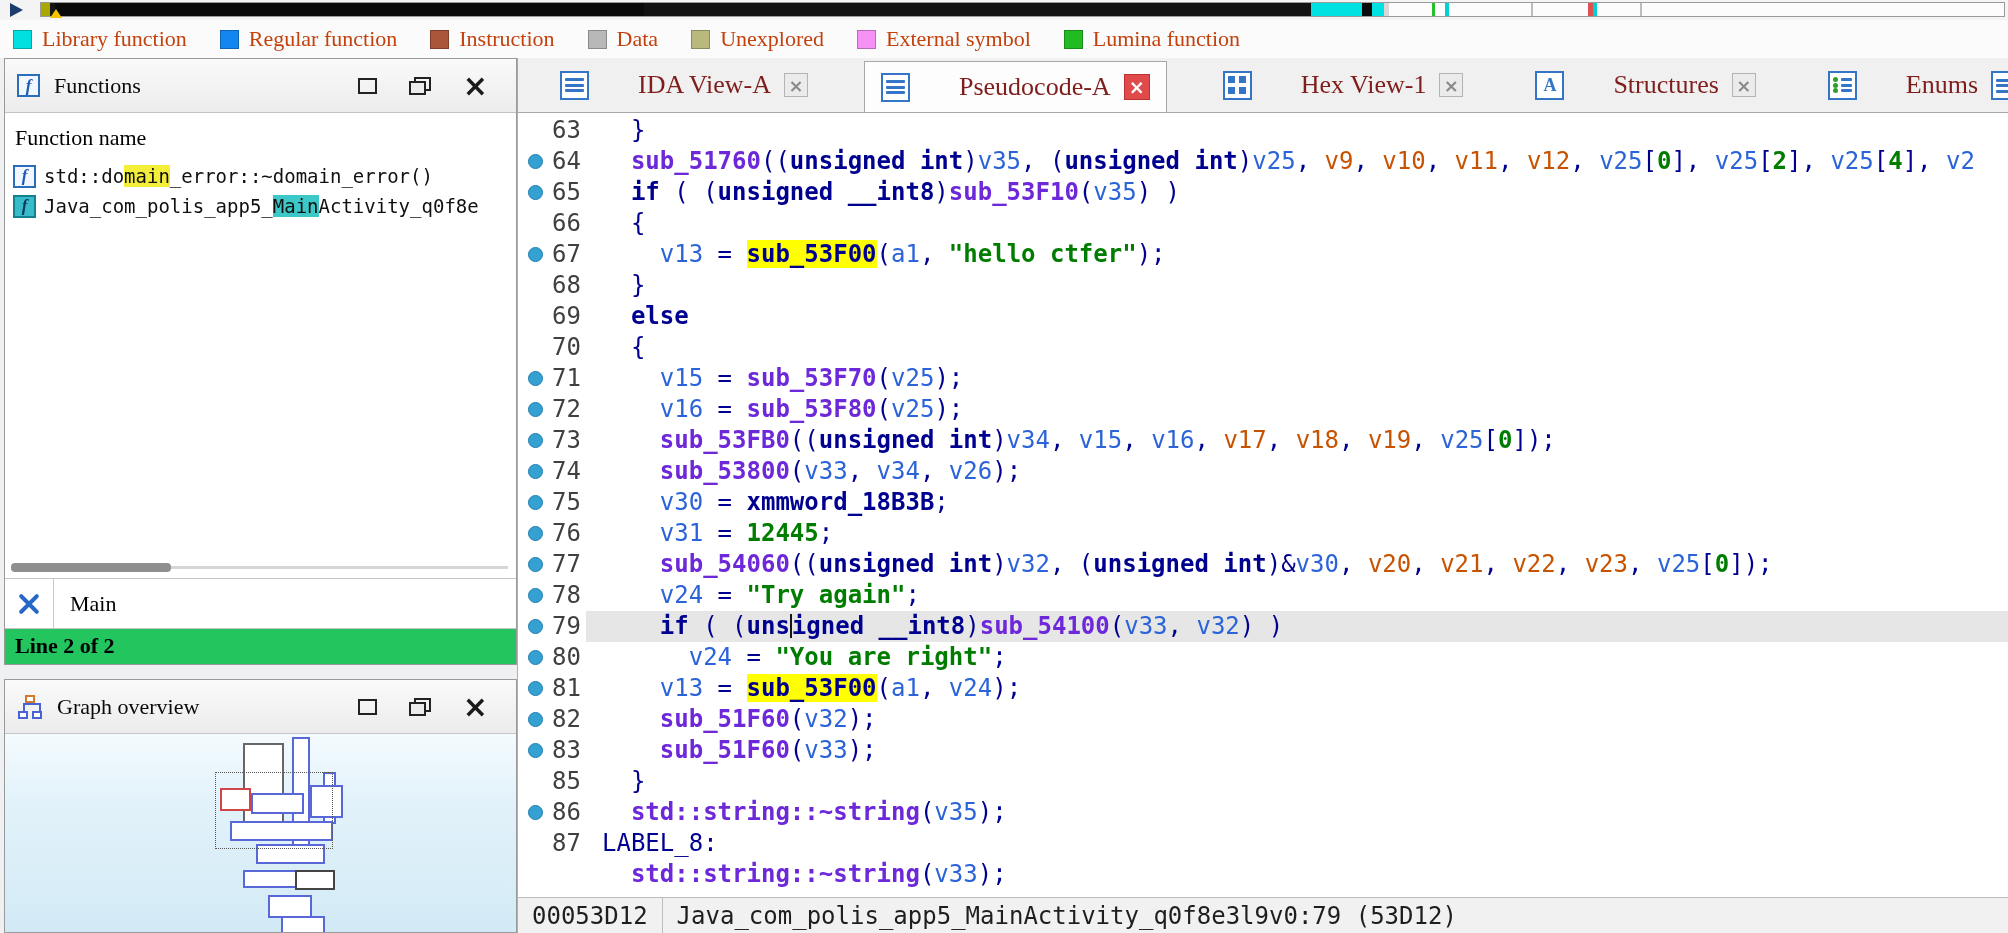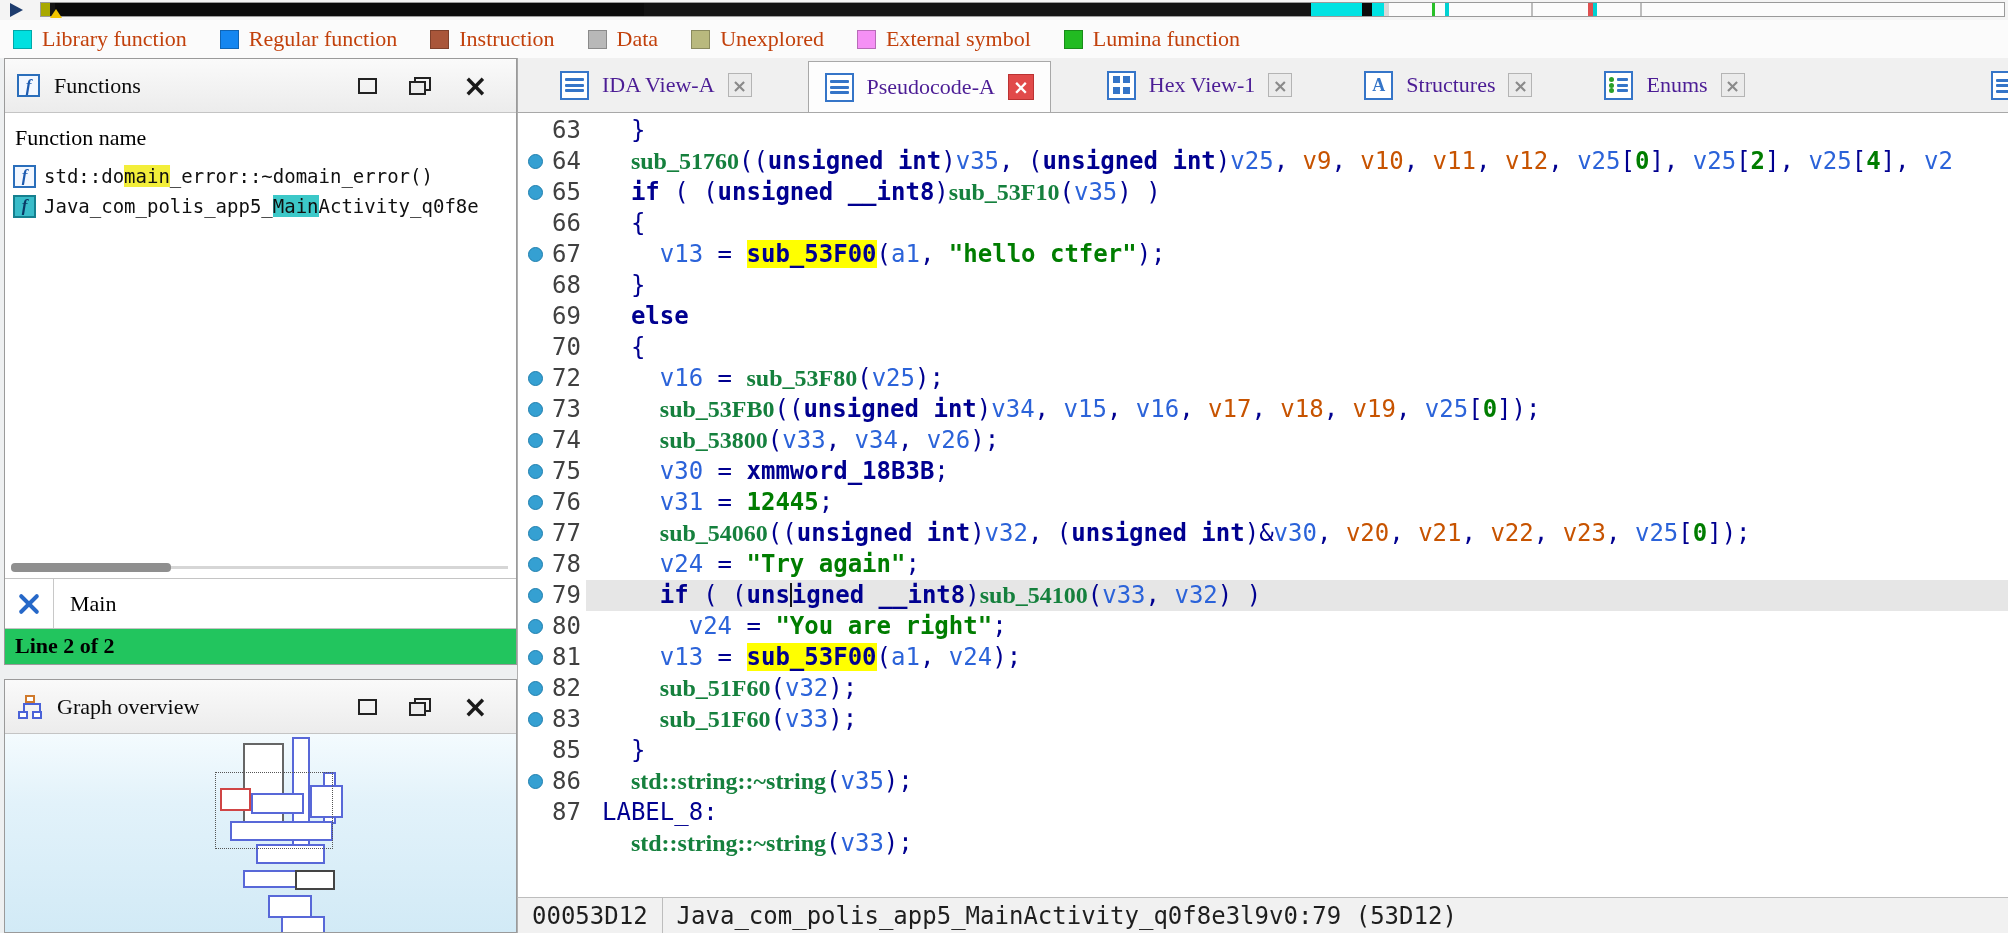--- a/index.html
+++ b/index.html
@@ -74,21 +74,21 @@
   .g-icon .g3 { bottom:1px; right:1px; }
   .g-icon::after { content:""; position:absolute; left:6px; top:9px; width:14px; height:8px;
                    border-left:2px solid #4a62d8; border-right:2px solid #4a62d8; border-top:2px solid #4a62d8; }
 
   
   #tabbar { position:absolute; left:517px; top:58px; width:1491px; height:55px; background:#f0f0f0;
             border-bottom:1px solid #a8a8a8; border-left:1px solid #a8a8a8;
             display:flex; align-items:flex-end; padding-left:26px; overflow:hidden; }
   .tab { display:flex; align-items:center; gap:13px; padding:0 16px; height:46px; margin-bottom:4px; margin-right:40px; flex:none; }
   .tab.active { background:#fdfdfd; border:1px solid #a8a8a8; border-bottom:none; height:51px; margin-bottom:0; }
-  .tab-label { font-size:22px; color:#4c1d95; white-space:nowrap; }
+  .tab-label { font-size:26px; color:#7f1d1d; white-space:nowrap;margin-left:36px; }
   .tab-icon { width:29px; height:29px; border:2px solid #3575c8; background:#fff;
               display:inline-flex; flex-direction:column; justify-content:space-evenly; padding:3px; }
   .ti-line { height:3px; background:#3575c8; border-radius:1px; }
   .tab-icon.ti-struct { flex-direction:row; align-items:center; justify-content:center;
               color:#3575c8; font-weight:bold; font-size:18px; font-family:"Liberation Serif", serif; }
   .tab-icon.ti-hex { flex-direction:row; flex-wrap:wrap; gap:3px; align-content:space-evenly; justify-content:space-evenly; }
   .tab-icon.ti-hex span { width:7px; height:7px; background:#3575c8; }
   .tab-icon.ti-enum .ti-line { position:relative; margin-left:8px; }
   .tab-icon.ti-enum .ti-line::before { content:""; position:absolute; left:-8px; top:-1px; width:5px; height:5px;
               background:#2aa02a; border-radius:50%; }
@@ -105,21 +105,21 @@
                border-left:1px solid #b0b0b0; overflow:hidden; padding-top:2px;
                font-family:"DejaVu Sans Mono", monospace; font-size:24px; }
   .code-line { display:flex; height:31px; line-height:31px; white-space:pre; }
   .code-line .gutter { flex:none; width:34px; display:flex; align-items:center; justify-content:center; }
   .dot { width:15px; height:15px; border-radius:50%; background:#35a0d2; border:1px solid #1f7fae; }
   .lnum { flex:none; width:34px; text-align:left; color:#404040; }
   .codetext { flex:1; padding-left:16px; }
   .code-line.hl .codetext { background:#e6e6e6; }
   .tk-p { color:#000090; }
   .tk-k { color:#000090; font-weight:bold; }
-  .tk-f { color:#15803d; font-weight:bold;font-family:Liberation Serif, serif; }
+  .tk-f { color:#6d28d9; font-weight:bold; }
   .tk-g { color:#000090; font-weight:bold; }
   .tk-v { color:#2b63d9; }
   .tk-o { color:#c75300; }
   .tk-s { color:#007d00; font-weight:bold; }
   .tk-n { color:#007d00; font-weight:bold; }
   .tk-y { color:#000090; font-weight:bold; background:#ffff00; }
   .cursor { display:inline-block; width:2px; height:24px; background:#161616; vertical-align:-4px; }
 
   
   #statusbar { position:absolute; left:517px; top:897px; width:1491px; height:36px; background:#f1f1f1;
@@ -301,20 +301,21 @@
 <div id="code-pane">
   <div id="code-lines">
       <div class="code-line"><span class="gutter"></span><span class="lnum">63</span><span class="codetext"><span class="tk-p">  }</span></span></div>
       <div class="code-line"><span class="gutter"><span class="dot"></span></span><span class="lnum">64</span><span class="codetext"><span class="tk-p">  </span><span class="tk-f">sub_51760</span><span class="tk-p">((</span><span class="tk-k">unsigned int</span><span class="tk-p">)</span><span class="tk-v">v35</span><span class="tk-p">, (</span><span class="tk-k">unsigned int</span><span class="tk-p">)</span><span class="tk-v">v25</span><span class="tk-p">, </span><span class="tk-o">v9</span><span class="tk-p">, </span><span class="tk-o">v10</span><span class="tk-p">, </span><span class="tk-o">v11</span><span class="tk-p">, </span><span class="tk-o">v12</span><span class="tk-p">, </span><span class="tk-v">v25</span><span class="tk-p">[</span><span class="tk-n">0</span><span class="tk-p">]</span><span class="tk-p">, </span><span class="tk-v">v25</span><span class="tk-p">[</span><span class="tk-n">2</span><span class="tk-p">]</span><span class="tk-p">, </span><span class="tk-v">v25</span><span class="tk-p">[</span><span class="tk-n">4</span><span class="tk-p">]</span><span class="tk-p">, </span><span class="tk-v">v2</span></span></div>
       <div class="code-line"><span class="gutter"><span class="dot"></span></span><span class="lnum">65</span><span class="codetext"><span class="tk-p">  </span><span class="tk-k">if</span><span class="tk-p"> ( (</span><span class="tk-k">unsigned __int8</span><span class="tk-p">)</span><span class="tk-f">sub_53F10</span><span class="tk-p">(</span><span class="tk-v">v35</span><span class="tk-p">) )</span></span></div>
       <div class="code-line"><span class="gutter"></span><span class="lnum">66</span><span class="codetext"><span class="tk-p">  {</span></span></div>
       <div class="code-line"><span class="gutter"><span class="dot"></span></span><span class="lnum">67</span><span class="codetext"><span class="tk-p">    </span><span class="tk-v">v13</span><span class="tk-p"> = </span><span class="tk-y">sub_53F00</span><span class="tk-p">(</span><span class="tk-v">a1</span><span class="tk-p">, </span><span class="tk-s">"hello ctfer"</span><span class="tk-p">);</span></span></div>
       <div class="code-line"><span class="gutter"></span><span class="lnum">68</span><span class="codetext"><span class="tk-p">  }</span></span></div>
       <div class="code-line"><span class="gutter"></span><span class="lnum">69</span><span class="codetext"><span class="tk-p">  </span><span class="tk-k">else</span></span></div>
       <div class="code-line"><span class="gutter"></span><span class="lnum">70</span><span class="codetext"><span class="tk-p">  {</span></span></div>
+      <div class="code-line"><span class="gutter"><span class="dot"></span></span><span class="lnum">71</span><span class="codetext"><span class="tk-p">    </span><span class="tk-v">v15</span><span class="tk-p"> = </span><span class="tk-f">sub_53F70</span><span class="tk-p">(</span><span class="tk-v">v25</span><span class="tk-p">);</span></span></div>
       <div class="code-line"><span class="gutter"><span class="dot"></span></span><span class="lnum">72</span><span class="codetext"><span class="tk-p">    </span><span class="tk-v">v16</span><span class="tk-p"> = </span><span class="tk-f">sub_53F80</span><span class="tk-p">(</span><span class="tk-v">v25</span><span class="tk-p">);</span></span></div>
       <div class="code-line"><span class="gutter"><span class="dot"></span></span><span class="lnum">73</span><span class="codetext"><span class="tk-p">    </span><span class="tk-f">sub_53FB0</span><span class="tk-p">((</span><span class="tk-k">unsigned int</span><span class="tk-p">)</span><span class="tk-v">v34</span><span class="tk-p">, </span><span class="tk-v">v15</span><span class="tk-p">, </span><span class="tk-v">v16</span><span class="tk-p">, </span><span class="tk-o">v17</span><span class="tk-p">, </span><span class="tk-o">v18</span><span class="tk-p">, </span><span class="tk-o">v19</span><span class="tk-p">, </span><span class="tk-v">v25</span><span class="tk-p">[</span><span class="tk-n">0</span><span class="tk-p">]</span><span class="tk-p">);</span></span></div>
       <div class="code-line"><span class="gutter"><span class="dot"></span></span><span class="lnum">74</span><span class="codetext"><span class="tk-p">    </span><span class="tk-f">sub_53800</span><span class="tk-p">(</span><span class="tk-v">v33</span><span class="tk-p">, </span><span class="tk-v">v34</span><span class="tk-p">, </span><span class="tk-v">v26</span><span class="tk-p">);</span></span></div>
       <div class="code-line"><span class="gutter"><span class="dot"></span></span><span class="lnum">75</span><span class="codetext"><span class="tk-p">    </span><span class="tk-v">v30</span><span class="tk-p"> = </span><span class="tk-g">xmmword_18B3B</span><span class="tk-p">;</span></span></div>
       <div class="code-line"><span class="gutter"><span class="dot"></span></span><span class="lnum">76</span><span class="codetext"><span class="tk-p">    </span><span class="tk-v">v31</span><span class="tk-p"> = </span><span class="tk-n">12445</span><span class="tk-p">;</span></span></div>
       <div class="code-line"><span class="gutter"><span class="dot"></span></span><span class="lnum">77</span><span class="codetext"><span class="tk-p">    </span><span class="tk-f">sub_54060</span><span class="tk-p">((</span><span class="tk-k">unsigned int</span><span class="tk-p">)</span><span class="tk-v">v32</span><span class="tk-p">, (</span><span class="tk-k">unsigned int</span><span class="tk-p">)&amp;</span><span class="tk-v">v30</span><span class="tk-p">, </span><span class="tk-o">v20</span><span class="tk-p">, </span><span class="tk-o">v21</span><span class="tk-p">, </span><span class="tk-o">v22</span><span class="tk-p">, </span><span class="tk-o">v23</span><span class="tk-p">, </span><span class="tk-v">v25</span><span class="tk-p">[</span><span class="tk-n">0</span><span class="tk-p">]</span><span class="tk-p">);</span></span></div>
       <div class="code-line"><span class="gutter"><span class="dot"></span></span><span class="lnum">78</span><span class="codetext"><span class="tk-p">    </span><span class="tk-v">v24</span><span class="tk-p"> = </span><span class="tk-s">"Try again"</span><span class="tk-p">;</span></span></div>
       <div class="code-line hl"><span class="gutter"><span class="dot"></span></span><span class="lnum">79</span><span class="codetext"><span class="tk-p">    </span><span class="tk-k">if</span><span class="tk-p"> ( (</span><span class="tk-k">uns</span><span class="cursor"></span><span class="tk-k">igned __int8</span><span class="tk-p">)</span><span class="tk-f">sub_54100</span><span class="tk-p">(</span><span class="tk-v">v33</span><span class="tk-p">, </span><span class="tk-v">v32</span><span class="tk-p">) )</span></span></div>
       <div class="code-line"><span class="gutter"><span class="dot"></span></span><span class="lnum">80</span><span class="codetext"><span class="tk-p">      </span><span class="tk-v">v24</span><span class="tk-p"> = </span><span class="tk-s">"You are right"</span><span class="tk-p">;</span></span></div>
       <div class="code-line"><span class="gutter"><span class="dot"></span></span><span class="lnum">81</span><span class="codetext"><span class="tk-p">    </span><span class="tk-v">v13</span><span class="tk-p"> = </span><span class="tk-y">sub_53F00</span><span class="tk-p">(</span><span class="tk-v">a1</span><span class="tk-p">, </span><span class="tk-v">v24</span><span class="tk-p">);</span></span></div>

